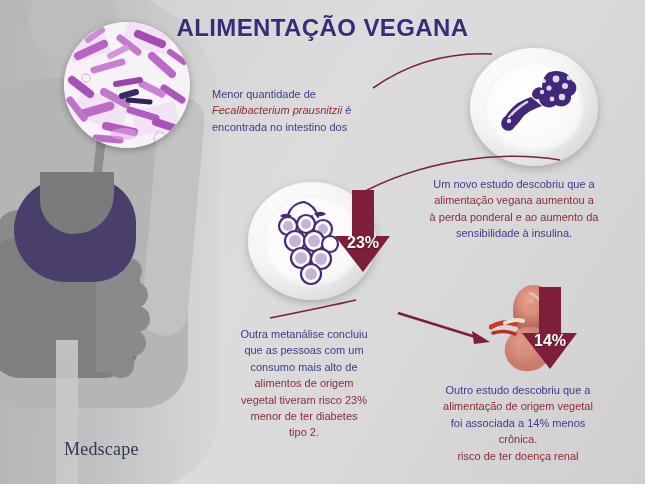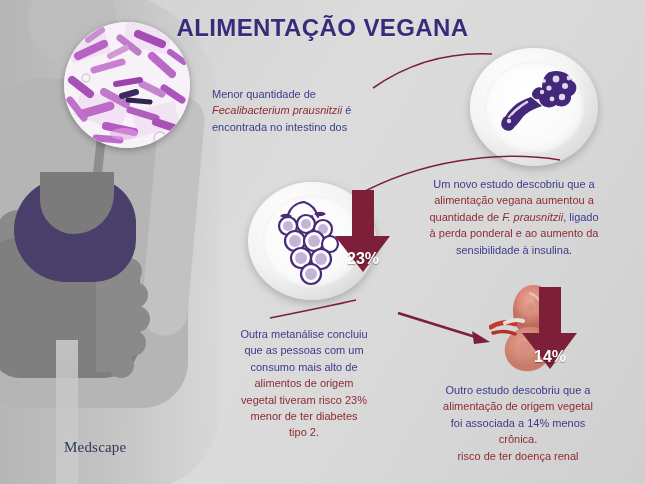--- a/index.html
+++ b/index.html
@@ -216,21 +216,20 @@
   }
   .arrow-badge .pct {
     position: absolute;
     width: 100%;
     text-align: center;
     color: #ffffff;
     font-weight: bold;
     font-size: 16px;
     text-shadow: 0 1px 1px rgba(0,0,0,0.35);
     pointer-events: none;
-    margin-top: 16px;
   }
   .arrow-23 { left: 334px; top: 190px; width: 58px; height: 82px; }
   .arrow-23 .pct { top: 44px; }
   .arrow-14 { left: 521px; top: 287px; width: 58px; height: 82px; }
   .arrow-14 .pct { top: 45px; }
 
   
   .tblock {
     position: absolute;
     font-size: 11px;
@@ -256,21 +255,21 @@
     z-index: 4;
     pointer-events: none;
   }
 
   
   .logo {
     position: absolute;
     left: 64px;
     top: 439px;
     font-family: "Liberation Serif", serif;
-    font-size: 15px;
+    font-size: 18px;
     color: #2c3a52;
     letter-spacing: 0.2px;
     z-index: 7;
   }
 </style>
 </head>
 <body>
 
 <div id="infographic">
 
@@ -452,21 +451,20 @@
   </div>
 
   <div class="tblock text-1">
       <span class="ln"><span class="blue">Menor quantidade de</span></span>
       <span class="ln"><span class="ital">Fecalibacterium prausnitzii</span><span class="blue"> é</span></span>
       <span class="ln"><span class="blue">encontrada no intestino dos</span></span>
     </div>
   <div class="tblock text-2">
       <span class="ln"><span class="blue">Um novo estudo descobriu que a</span></span>
       <span class="ln"><span class="red">alimentação vegana aumentou a</span></span>
-      <span class="ln"><span class="red">quantidade de </span><span class="ital">F. prausnitzii</span><span class="blue">, ligado</span></span>
       <span class="ln"><span class="red">à perda ponderal e ao aumento da</span></span>
       <span class="ln"><span class="blue">sensibilidade à insulina.</span></span>
     </div>
   <div class="tblock text-3">
       <span class="ln"><span class="blue">Outra metanálise concluiu</span></span>
       <span class="ln"><span class="blue">que as pessoas com um</span></span>
       <span class="ln"><span class="blue">consumo mais alto de</span></span>
       <span class="ln"><span class="red">alimentos de origem</span></span>
       <span class="ln"><span class="red">vegetal tiveram risco 23%</span></span>
       <span class="ln"><span class="red">menor de ter diabetes</span></span>

